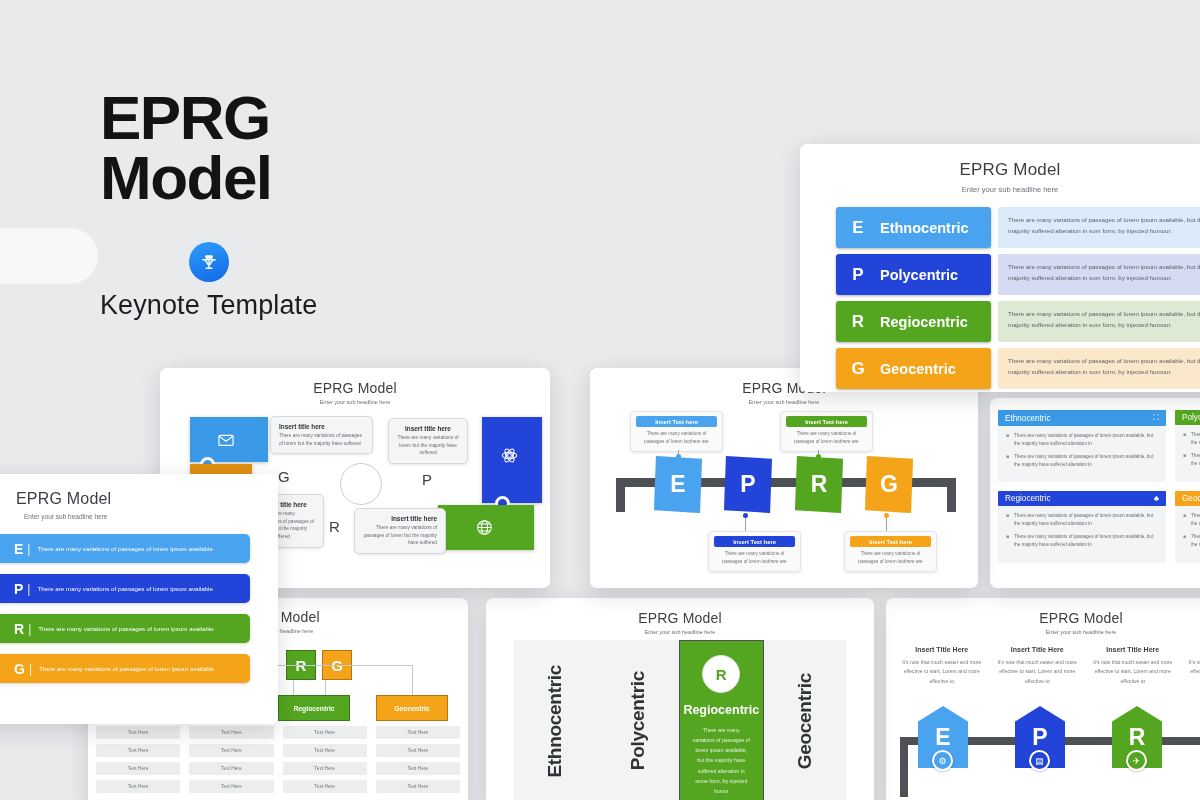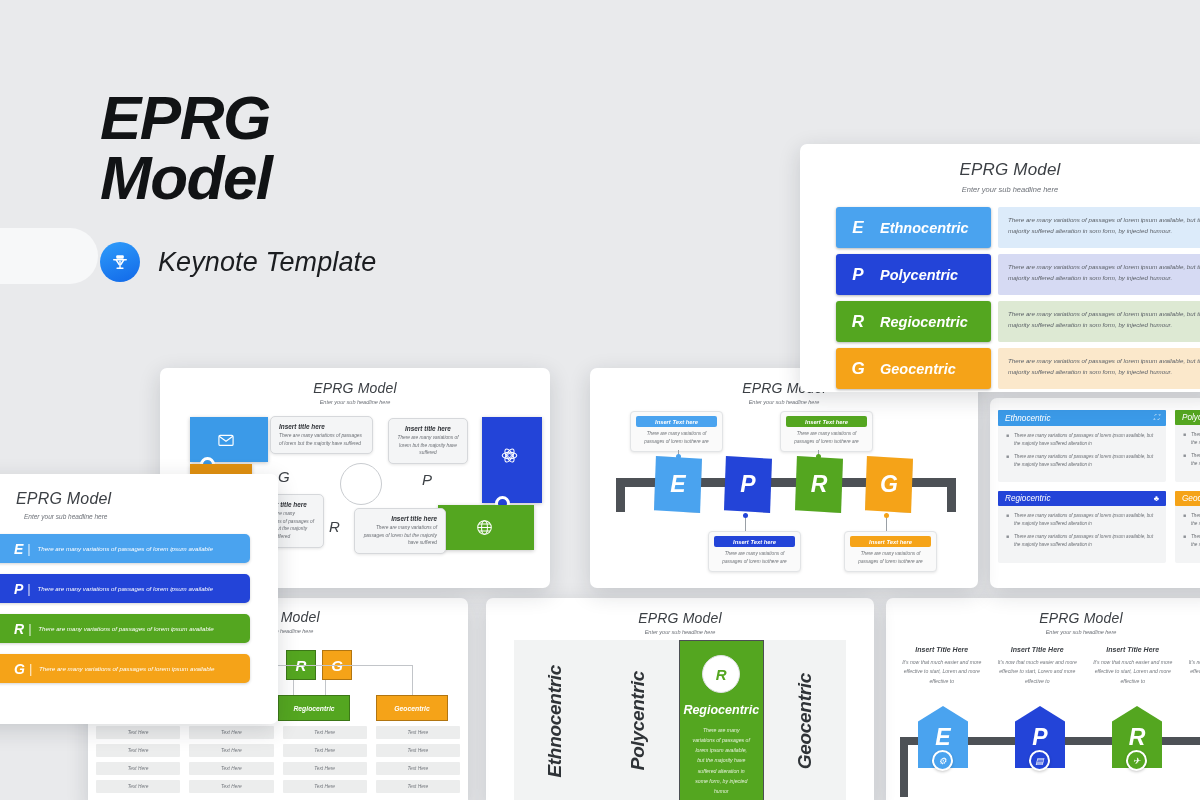--- a/index.html
+++ b/index.html
@@ -3,30 +3,30 @@
 <meta charset="utf-8">
 <style>
   * { box-sizing: border-box; margin: 0; padding: 0; }
   html, body { width: 1200px; height: 800px; }
   body {
     background: #e9eaec;
     font-family: "Liberation Sans", sans-serif;
     overflow: hidden;
     position: relative;
   }
-  .stage { position: absolute; inset: 0; font-style: italic; }
+  .stage { position: absolute; inset: 0; }
 
   
   .hero { position: absolute; left: 100px; top: 88px; z-index: 60; }
   .hero-title {
     font-size: 62px; font-weight: 700; line-height: 0.97;
     letter-spacing: -1.5px; color: #111315;
   }
   .hero-sub-row {
-    display: flex; align-items: center; gap: 18px; margin-top: 34px;
+    display: flex; align-items: center; gap: 8px; margin-top: 34px; flex-direction: column;
   }
   .pill {
     position: absolute; left: -92px; top: 228px;
     width: 190px; height: 56px; border-radius: 28px;
     background: #f7f8f9; z-index: 55;
   }
   .kn-badge {
     width: 40px; height: 40px; border-radius: 50%;
     background: linear-gradient(160deg,#2f9dfb 0%,#1168e8 100%);
     display: flex; align-items: center; justify-content: center;

